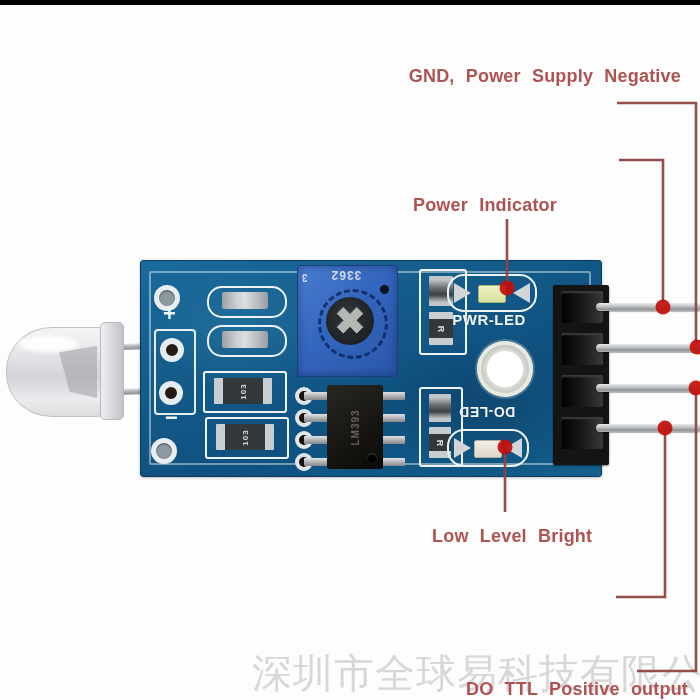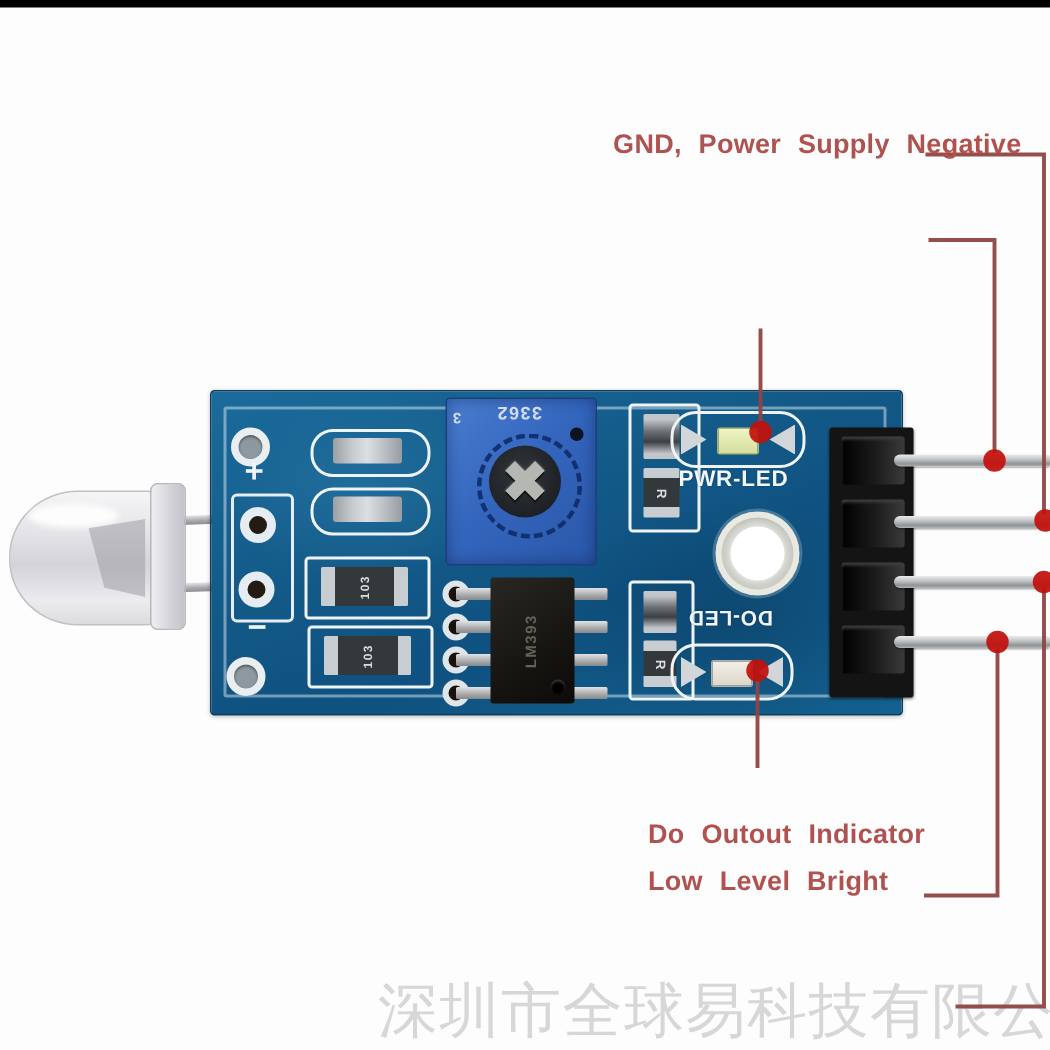--- a/index.html
+++ b/index.html
@@ -2,21 +2,21 @@
 <html style="--label-text: #b05250; --callout-line: #8e4442; --callout-dot: #c2100c; --board-blue: #135a88; --pot-blue: #3466be; --silkscreen-white: #eef3f6; --watermark-gray: #d7d7d7;"><head>
 <meta charset="utf-8">
 <style>
   html,body{margin:0;padding:0;background:#fff;}
   .page{position:relative;width:700px;height:700px;overflow:hidden;background:#fdfdfd;
         font-family:"Liberation Sans",sans-serif;}
   .topbar{position:absolute;left:0;top:0;width:700px;height:5px;background:#000;z-index:8;}
 
   
   .callout-label{position:absolute;z-index:6;color:var(--label-text,#b05250);
-     font-size:18px;font-weight:700;letter-spacing:.2px;word-spacing:6px;white-space:nowrap;margin-top:20px;}
+     font-size:18px;font-weight:700;letter-spacing:.2px;word-spacing:6px;white-space:nowrap;}
   .lbl-gnd{top:66px;right:19px;}
   .lbl-vcc{top:126px;right:37px;}
   .lbl-pwr{top:195px;right:143px;}
   .lbl-do-ind{top:521px;left:432px;line-height:31px;}
   .lbl-ao{top:606px;right:37px;}
   .lbl-dottl{top:679px;left:466px;}
 
   .anno-svg{position:absolute;left:0;top:0;z-index:5;}
   .c-line{stroke:var(--callout-line,#8e4442);stroke-width:2.6;fill:none;opacity:.95;}
   .c-dot{fill:var(--callout-dot,#c2100c);opacity:.93;}
@@ -277,18 +277,18 @@
     <path class="c-line" d="M696,392 V671 H637"></path>
     <circle class="c-dot" cx="507" cy="288" r="7.5"></circle>
     <circle class="c-dot" cx="663" cy="307" r="7.5"></circle>
     <circle class="c-dot" cx="697" cy="347" r="7.5"></circle>
     <circle class="c-dot" cx="696" cy="388" r="7.5"></circle>
     <circle class="c-dot" cx="665" cy="428" r="7.5"></circle>
     <circle class="c-dot" cx="505" cy="447" r="7.5"></circle>
   </svg>
 
   <div class="callout-label lbl-gnd">GND, Power Supply Negative</div>
+  <div class="callout-label lbl-pwr">Power Indicator</div>
   <div class="callout-label lbl-do-ind">
-    <div>Do Outout Indicator</div>
     <div>Low Level Bright</div>
   </div>
   <div class="callout-label lbl-dottl">DO TTL Positive output</div>
 </div>
 
 </body></html>

